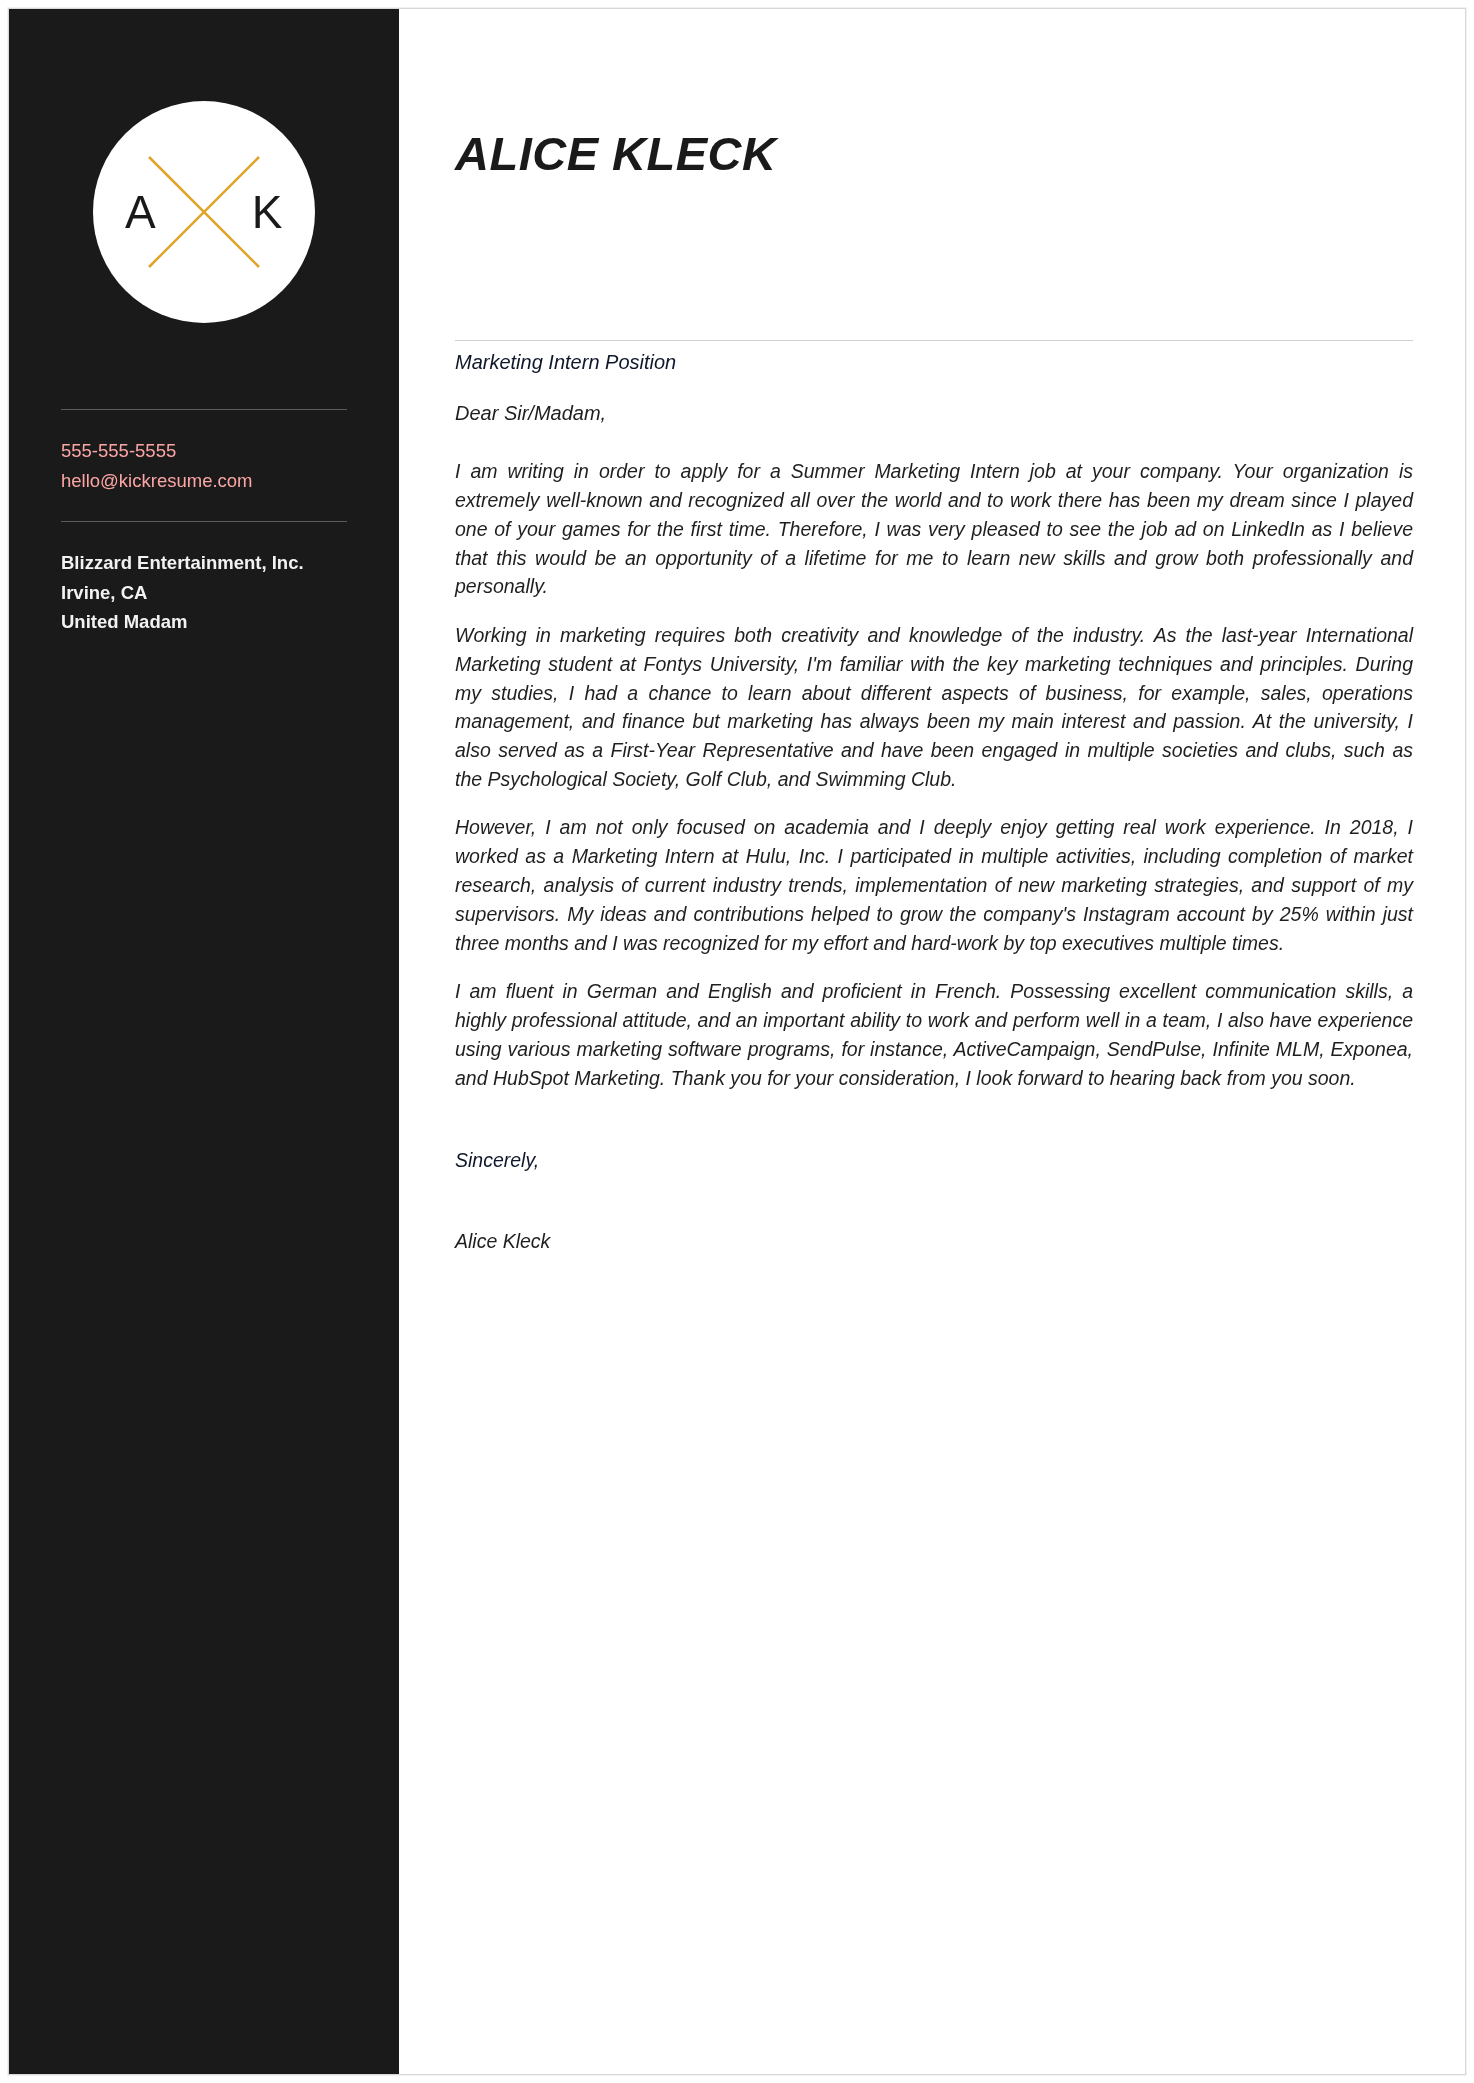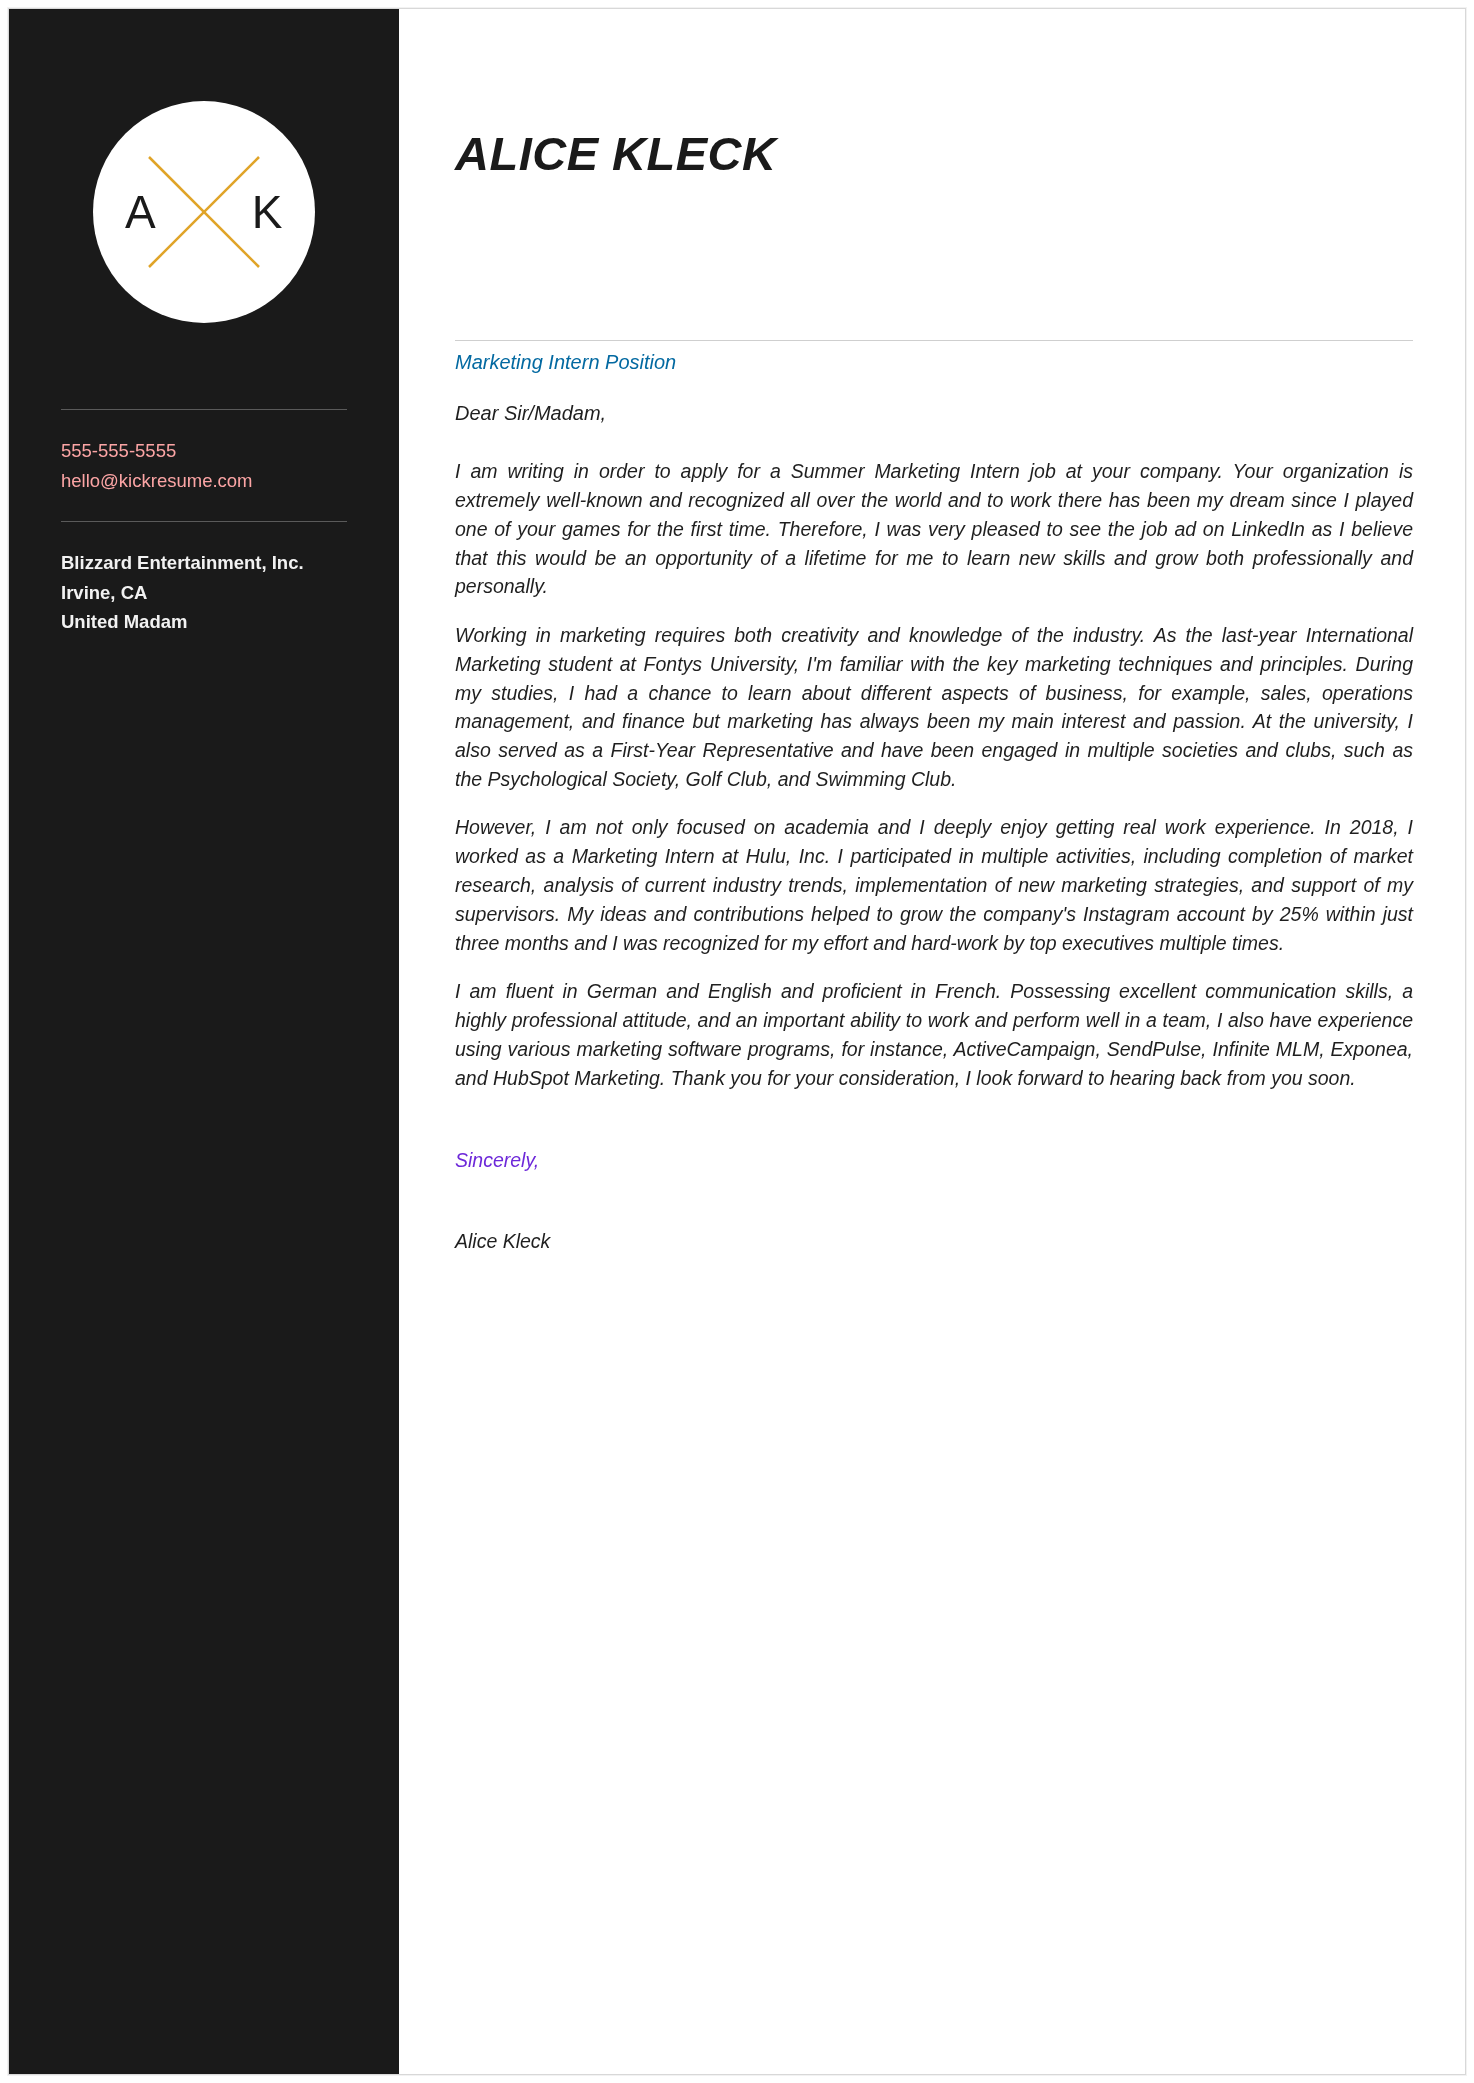--- a/index.html
+++ b/index.html
@@ -112,41 +112,41 @@
     margin-top: 163px;
   }
   .date {
     color: #e0a428;
     font-size: 16px;
     font-weight: 700;
     margin-top: 24px;
     letter-spacing: 0.2px;
   }
   .position {
-    color: #0369a1;
+    color: #0f172a;
     font-size: 20px;
     margin-top: 10px;
     font-weight: 400;
   }
   .salutation {
     font-size: 20px;
     color: #1f1f1f;
     margin-top: 28px;
   }
   .body-p {
     font-size: 19.5px;
     line-height: 1.48;
     color: #1f1f1f;
     text-align: justify;
     margin-top: 12px;
   }
   .body-p:first-of-type { margin-top: 32px; }
   .closing {
     font-size: 19.5px;
-    color: #6d28d9;
+    color: #0f172a;
     margin-top: 56px;
   }
   .signature {
     font-size: 19.5px;
     color: #1f1f1f;
     margin-top: 58px;
   }
 </style>
 </head>
 <body>

